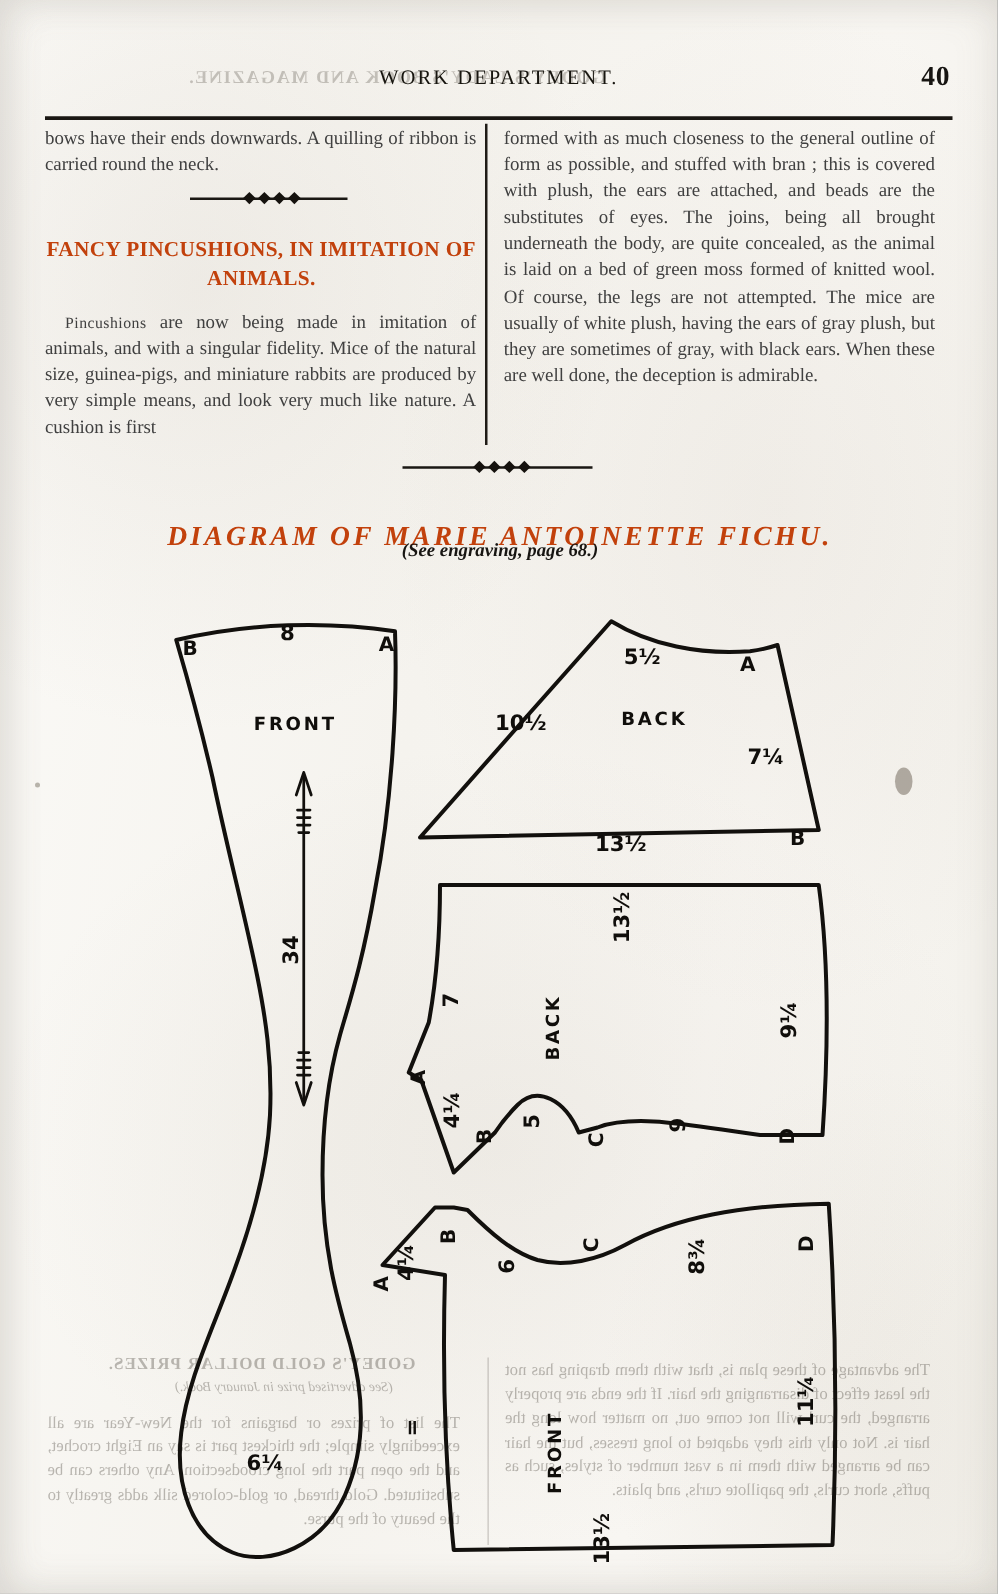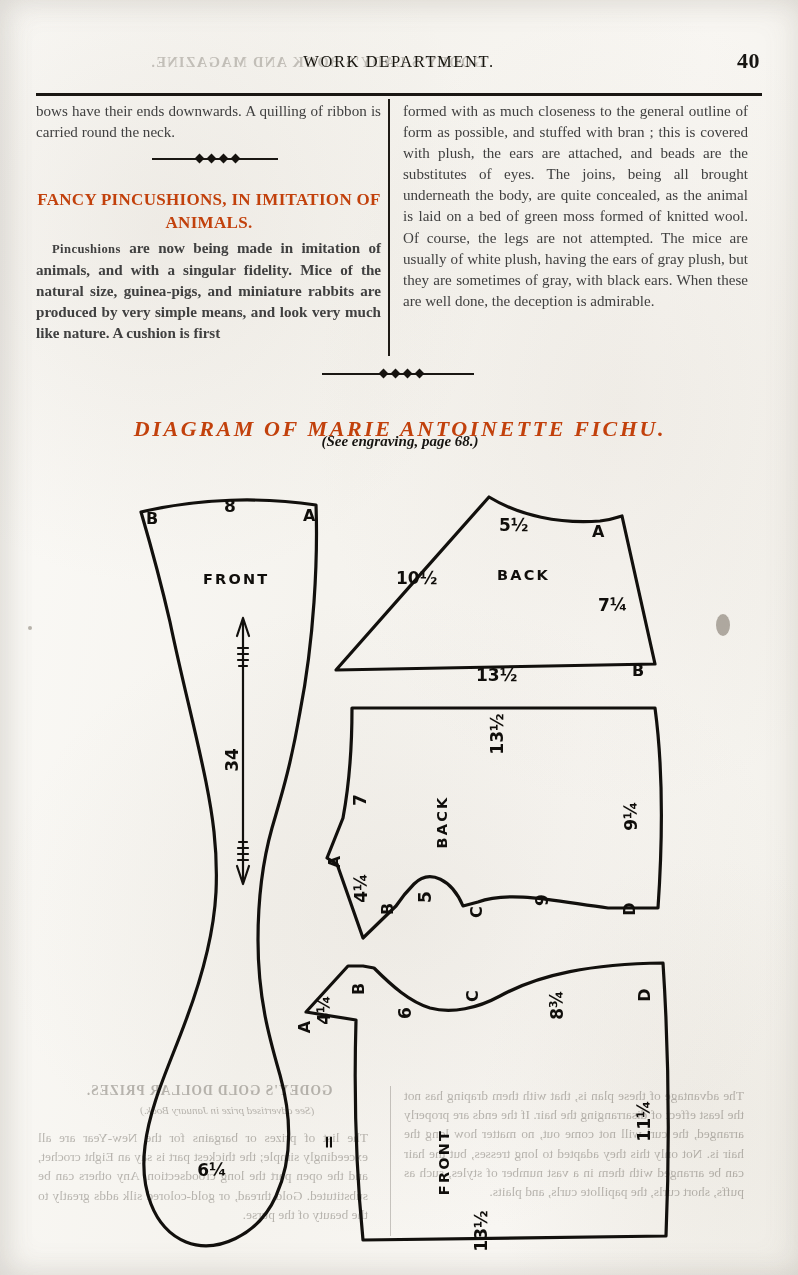--- a/index.html
+++ b/index.html
@@ -252,21 +252,21 @@
   <div class="orn orn-left">
     <div class="bar"></div>
     <div class="dot" style="left:44px;"></div>
     <div class="dot" style="left:56px;"></div>
     <div class="dot" style="left:68px;"></div>
     <div class="dot" style="left:80px;"></div>
   </div>
 
   <div class="sec-head fancy-head">FANCY PINCUSHIONS, IN IMITATION OF ANIMALS.</div>
 
-  <div class="col col-left" style="top:238px;font-weight:bold;">
+  <div class="col col-left" style="top:248px;">
     <p class="ind"><span class="smallcaps">Pincushions</span><span> are now being made in imitation of animals, and with a singular fidelity.  Mice of the natural size, guinea-pigs, and miniature rabbits are produced by very simple means, and look very much like nature.  A cushion is first</span></p>
   </div>
 
   <div class="col-divider"></div>
   <div class="col col-right">
     <p>formed with as much closeness to the general outline of form as possible, and stuffed with bran ; this is covered with plush, the ears are attached, and beads are the substitutes of eyes.  The joins, being all brought underneath the body, are quite concealed, as the animal is laid on a bed of green moss formed of knitted wool.  Of course, the legs are not attempted.  The mice are usually of white plush, having the ears of gray plush, but they are sometimes of gray, with black ears.  When these are well done, the deception is admirable.</p>
   </div>
 
   <div class="orn orn-mid">
     <div class="bar"></div>

